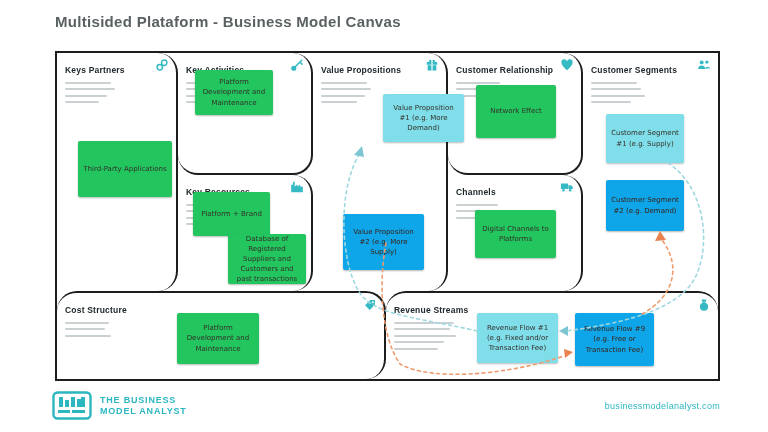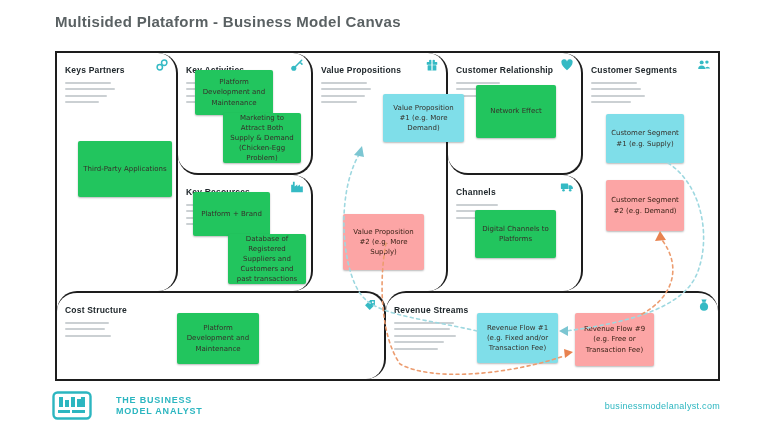--- a/index.html
+++ b/index.html
@@ -33,42 +33,42 @@
   .s-cost{left:0;top:238px;width:329px;height:88px;border-right:2px solid #1d1d1d;border-top:2px solid #1d1d1d;}
   .s-rev{left:329px;top:238px;width:332px;height:88px;border-top:2px solid #1d1d1d;}
   
   .note{
     position:absolute;border-radius:2px;display:flex;align-items:center;justify-content:center;
     text-align:center;font-size:7px;line-height:1.45;color:#35302a;padding:3px 5px;box-sizing:border-box;
     box-shadow:0 1px 2px rgba(0,0,0,.28);font-family:"DejaVu Sans",sans-serif;
   }
   .c-yellow{background:#22c55e;}
   .c-blue{background:#7fdee9;}
-  .c-orange{background:#fca5a5;color:#3a2217;}
+  .c-orange{background:#0ea5e9;color:#3a2217;}
   
   .n-kp1{left:21px;top:88px;width:94px;height:56px;}
   .n-ka1{left:138px;top:17px;width:78px;height:45px;}
   .n-ka2{left:166px;top:60px;width:78px;height:50px;}
   .n-kr1{left:136px;top:139px;width:77px;height:44px;}
   .n-kr2{left:171px;top:181px;width:78px;height:50px;}
   .n-vp1{left:286px;top:41px;width:81px;height:48px;margin-left:40px;}
   .n-vp2{left:286px;top:104px;width:81px;height:45px;}
   .n-vp3{left:286px;top:161px;width:81px;height:56px;}
   .n-cr1{left:419px;top:32px;width:80px;height:53px;}
   .n-ch1{left:418px;top:157px;width:81px;height:48px;}
   .n-cs1{left:549px;top:61px;width:78px;height:49px;}
   .n-cs2{left:549px;top:127px;width:78px;height:51px;}
   .n-cost1{left:120px;top:260px;width:82px;height:51px;}
   .n-rev1{left:420px;top:260px;width:81px;height:50px;}
   .n-rev2{left:518px;top:260px;width:79px;height:53px;}
   
   .overlay{position:absolute;left:0;top:0;width:768px;height:432px;pointer-events:none;}
   
   .footer-logo{position:absolute;left:52px;top:391px;width:40px;height:29px;}
-  .brand-text{position:absolute;left:116px;top:395px;color:#2cb6c0;font-weight:700;
+  .brand-text{position:absolute;left:100px;top:395px;color:#2cb6c0;font-weight:700;
     font-size:9px;letter-spacing:.8px;line-height:1.25;}
   .website{position:absolute;right:48px;top:401px;color:#2cb6c0;font-size:9px;letter-spacing:.3px;text-decoration:none;}
 </style>
 </head>
 <body>
 
 <div class="page-title">Multisided Plataform - Business Model Canvas</div>
 
 <div class="canvas">
 
@@ -197,21 +197,20 @@
       <div class="ph" style="width:60px"></div>
       <div class="ph" style="width:56px"></div>
       <div class="ph" style="width:62px"></div>
       <div class="ph" style="width:50px"></div>
       <div class="ph" style="width:44px"></div>
     </div>
   </div>
 
   <div class="note c-yellow n-kp1">Third-Party Applications</div>
   <div class="note c-yellow n-ka1">Platform Development and Maintenance</div>
-  <div class="note c-yellow n-ka2">Marketing to Attract Both Supply &amp; Demand (Chicken-Egg Problem)</div>
   <div class="note c-yellow n-kr1">Platform + Brand</div>
   <div class="note c-yellow n-kr2">Database of Registered Suppliers and Customers and past transactions</div>
   <div class="note c-blue   n-vp1">Value Proposition #1 (e.g. More Demand)</div>
   <div class="note c-orange n-vp3">Value Proposition #2 (e.g. More Supply)</div>
   <div class="note c-yellow n-ch1">Digital Channels to Platforms</div>
   <div class="note c-yellow n-cr1">Network Effect</div>
   <div class="note c-blue   n-cs1">Customer Segment #1 (e.g. Supply)</div>
   <div class="note c-orange n-cs2">Customer Segment #2 (e.g. Demand)</div>
   <div class="note c-yellow n-cost1">Platform Development and Maintenance</div>
   <div class="note c-blue   n-rev1">Revenue Flow #1 (e.g. Fixed and/or Transaction Fee)</div>

